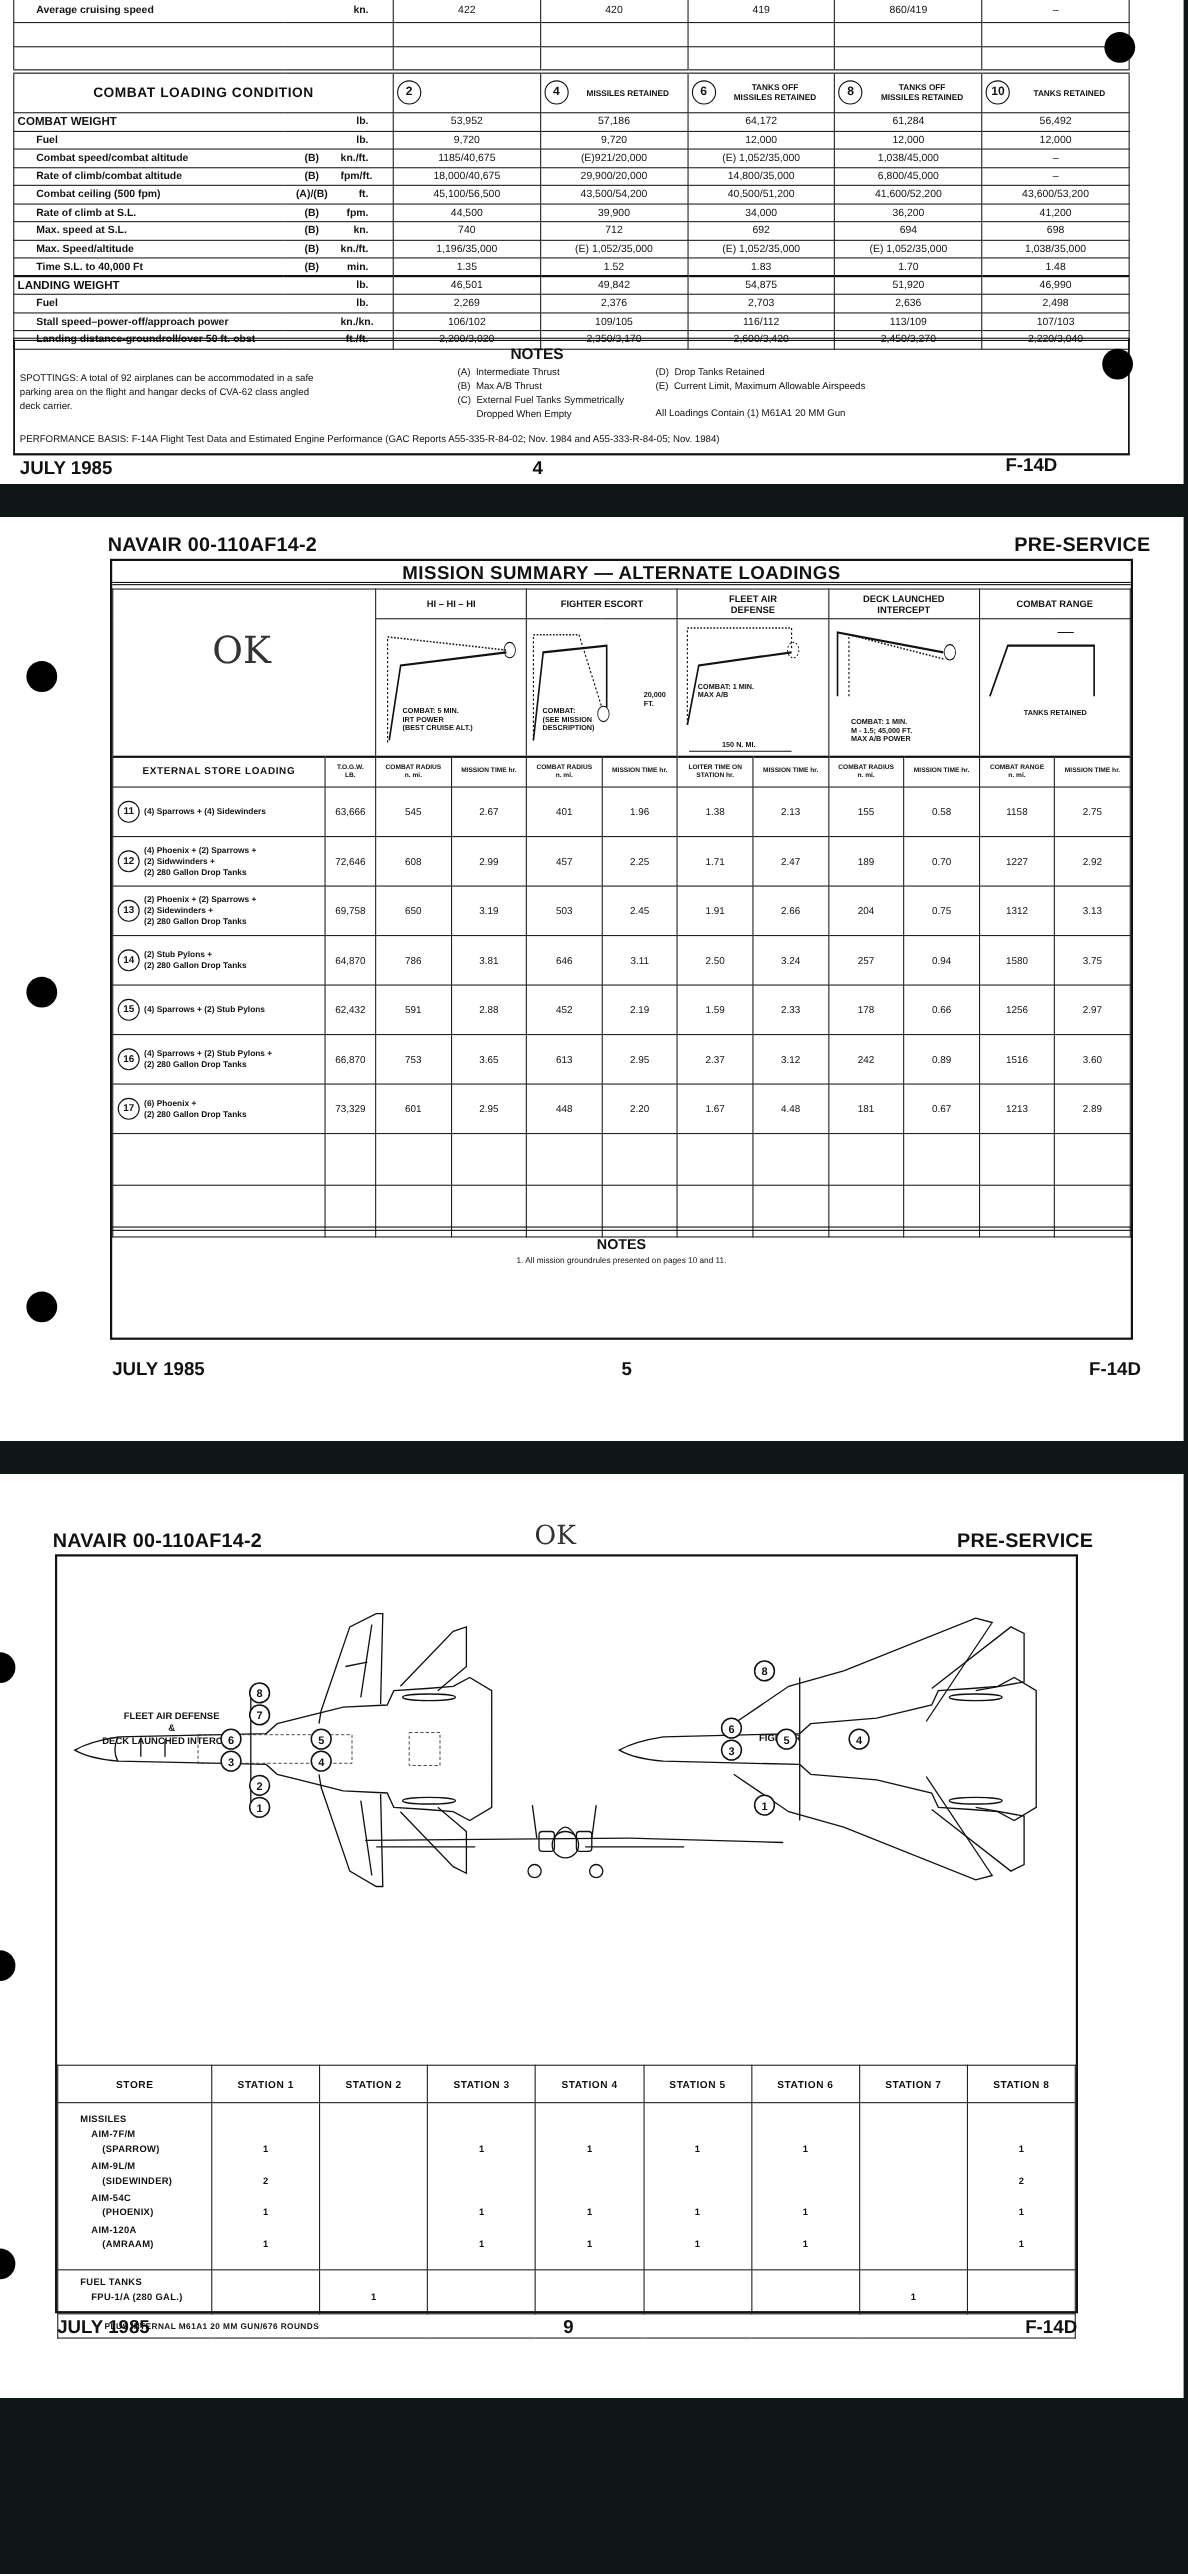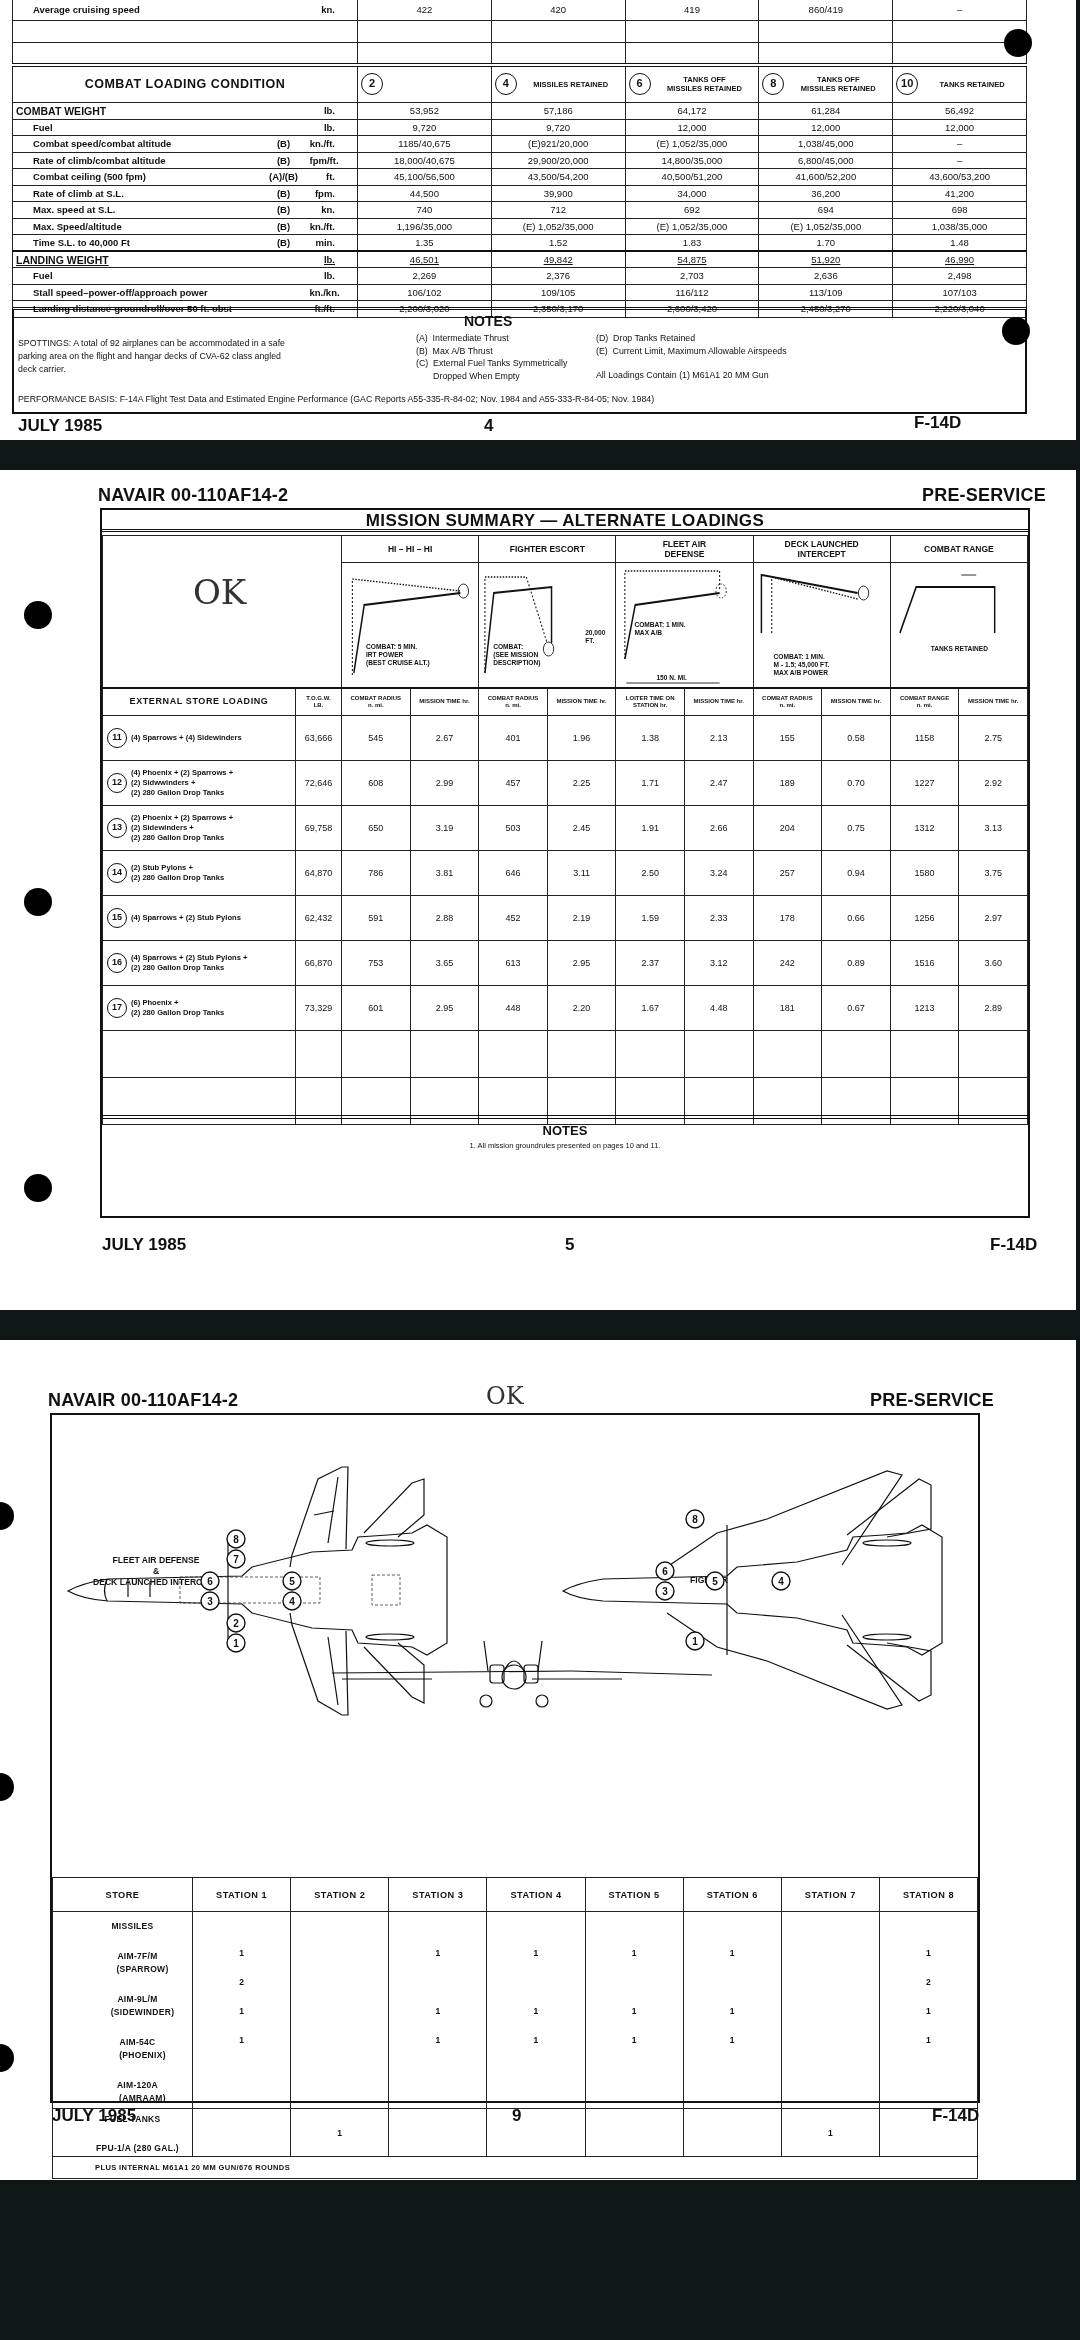--- a/index.html
+++ b/index.html
@@ -19,21 +19,21 @@
   .p4wrap { position: absolute; left: 12px; top: -2px; width: 1015px; }
   .p4wrap table { width: 1015px; table-layout: fixed; }
   .p4wrap td { border: 1px solid #222; height: 16.5px; text-align: center; font-size: 9.5px; white-space: nowrap; overflow: hidden; }
   .p4wrap td.lab { text-align: left; padding-left: 20px; font-weight: bold; border-right: none; }
   .p4wrap td.lab.top { padding-left: 3px; font-size: 10.5px; }
   .p4wrap td.cond { border-left: none; border-right: none; font-weight: bold; text-align: center; }
   .p4wrap td.unit { border-left: none; font-weight: bold; text-align: right; padding-right: 22px; }
   .p4wrap tr.first td { height: 22px; }
   .p4wrap tr.blank td { height: 22px; }
   .p4wrap tr.headrow td { height: 38px; border-top: 4px double #111; }
-  .p4wrap tr.sec td { border-top: 2px solid #111; text-decoration: underline; }
+  .p4wrap tr.sec td { border-top: 2px solid #111; }
   .p4wrap .circ { display: inline-block; width: 22px; height: 22px; border: 1.6px solid #111; border-radius: 50%; text-align: center; line-height: 19px; font-weight: bold; font-size: 11px; }
   .p4wrap .colhead { display: flex; align-items: center; padding-left: 3px; }
   .p4wrap .colhead .sub { font-size: 7.5px; font-weight: bold; line-height: 9px; text-align: center; flex: 1; }
   .p4wrap .clc { font-size: 12.5px; font-weight: bold; letter-spacing: 0.5px; }
 
   .p4notes { position: absolute; left: 12px; top: 307px; width: 1015px; height: 107px; border: 2px solid #111; border-top: 3px double #111; font-size: 8.8px; }
   .p4notes .title { position: absolute; left: 450px; top: 3px; font-size: 14px; font-weight: bold; }
   .p4notes .spot { position: absolute; left: 4px; top: 27px; width: 280px; line-height: 13px; }
   .p4notes .nl { position: absolute; left: 402px; top: 22px; line-height: 12.5px; }
   .p4notes .nr { position: absolute; left: 582px; top: 22px; line-height: 12.5px; }
@@ -62,23 +62,23 @@
   .p5notes .t { font-size: 13px; font-weight: bold; margin-top: 4px; }
   .p5notes .n { font-size: 7.5px; margin-top: 3px; }
 
   
   #p9 { top: 1340px; height: 840px; }
   .p9box { position: absolute; left: 50px; top: 73px; width: 930px; height: 690px; border: 2px solid #111; }
   .p9grid { position: absolute; left: 0; top: 462px; width: 100%; }
   .p9grid table { width: 926px; table-layout: fixed; }
   .p9grid td { border: 1px solid #222; text-align: center; font-size: 9px; font-weight: bold; }
   .p9grid tr.h td { height: 34px; font-size: 9.2px; letter-spacing: 0.5px; border-top: 1.5px solid #222; }
-  .p9grid td.store { text-align: center; padding-left: 20px; font-size: 8.5px; font-weight: bold; line-height: 13.5px; vertical-align: top; padding-top: 8px; letter-spacing: 0.3px; }
+  .p9grid td.store { text-align: left; padding-left: 20px; font-size: 8.5px; font-weight: bold; line-height: 13.5px; vertical-align: top; padding-top: 8px; letter-spacing: 0.3px; }
   .p9grid td.vals { vertical-align: top; padding-top: 8px; font-size: 8.5px; line-height: 13.5px; }
-  .p9grid .ind1 { padding-left: 10px; margin-top: 16px; }
+  .p9grid .ind1 { padding-left: 10px; }
   .p9grid .ind2 { padding-left: 20px; }
   .p9grid tr.plus td { text-align: left; padding-left: 42px; height: 22px; font-size: 7.5px; letter-spacing: 0.4px; }
 </style>
 </head>
 <body>
 
 <div class="page" id="p4">
   <div class="p4wrap">
     <table>
       <colgroup>

